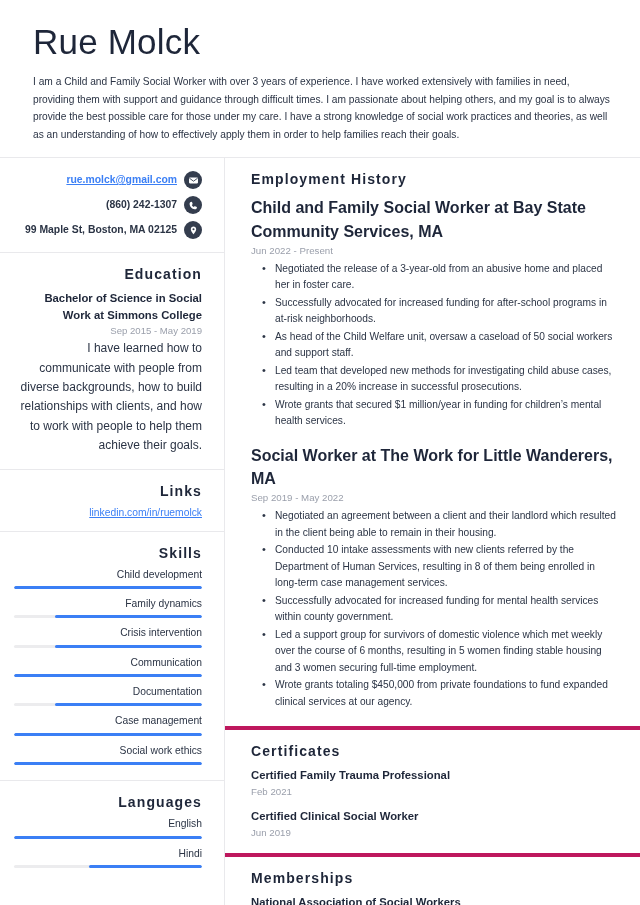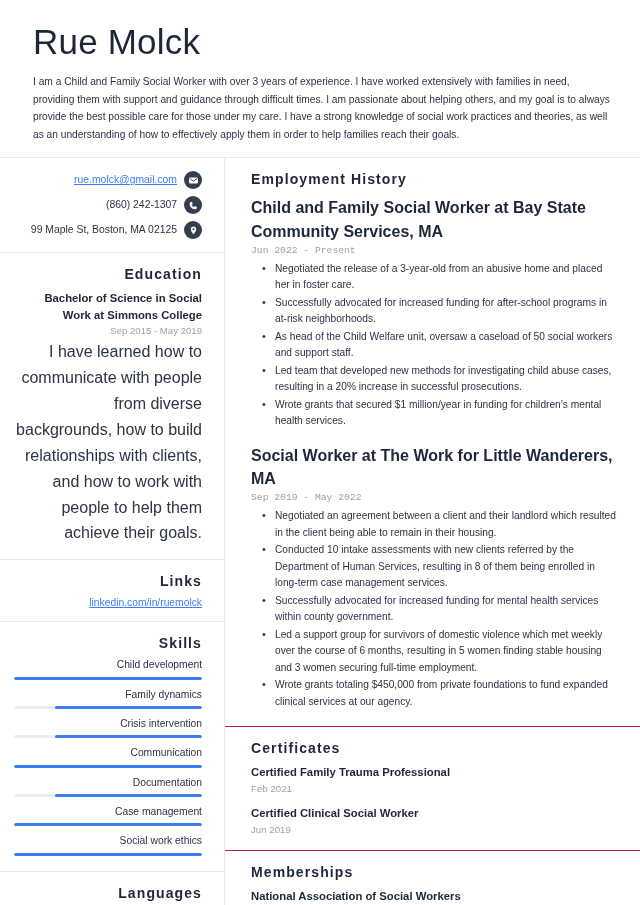--- a/index.html
+++ b/index.html
@@ -87,21 +87,21 @@
 
   .l-heading {
     font-size: 14px;
     font-weight: 700;
     letter-spacing: 1.1px;
     color: #1e2639;
     margin: 0 0 8px 0;
   }
 
   
-  .contact-list { display: block; }
+  .contact-list { display: block; font-weight: bold; }
   .contact-row {
     display: flex;
     align-items: center;
     justify-content: flex-end;
     margin-bottom: 7px;
   }
   .contact-row:last-child { margin-bottom: 0; }
   .contact-text {
     font-size: 10.4px;
     color: #2b3445;
@@ -131,21 +131,21 @@
     color: #1e2639;
     line-height: 1.45;
     margin: 0;
   }
   .edu-date {
     font-size: 9.6px;
     color: #9a9fab;
     margin: 2px 0 3px 0;
   }
   .edu-desc {
-    font-size: 16px;
+    font-size: 12px;
     color: #2b3445;
     line-height: 1.62;
     margin: 0;
   }
 
   .link-item {
     font-size: 10.3px;
     color: #3b7ff5;
     text-decoration: underline;
     display: block;
@@ -172,21 +172,21 @@
     position: absolute;
     top: 0;
     bottom: 0;
     background: #3b7ff5;
     border-radius: 2px;
   }
 
   
   .rsection {
     padding: 13px 22px 15px 26px;
-    border-bottom: 1px solid #be185d;
+    border-bottom: 4px solid #be185d;
     box-sizing: border-box;
   }
   .rsection.no-border { border-bottom: none; }
 
   .r-heading {
     font-size: 14px;
     font-weight: 700;
     letter-spacing: 1.1px;
     color: #1e2639;
     margin: 0 0 9px 0;
@@ -197,21 +197,20 @@
     font-size: 16px;
     font-weight: 700;
     color: #1e2639;
     line-height: 1.45;
     margin: 0;
   }
   .job-date {
     font-size: 9.7px;
     color: #9a9fab;
     margin: 2px 0 5px 0;
-    font-family: Liberation Mono, monospace;
   }
   ul.bullets {
     margin: 0;
     padding: 0 0 0 24px;
     list-style: none;
   }
   ul.bullets li {
     font-size: 10.2px;
     line-height: 1.62;
     color: #2b3445;
@@ -358,20 +357,34 @@
               <div class="bar-label">Social work ethics</div>
               <div class="bar-track">
                 <div class="bar-fill" style="left: 0%; width: 100%;"></div>
               </div>
             </div>
           </div>
       </div>
 
       <div class="lsection no-border">
         <h3 class="l-heading">Languages</h3>
+        <div id="languages-list">
+            <div class="bar-item">
+              <div class="bar-label">English</div>
+              <div class="bar-track">
+                <div class="bar-fill" style="left: 0%; width: 100%;"></div>
+              </div>
+            </div>
+            <div class="bar-item">
+              <div class="bar-label">Hindi</div>
+              <div class="bar-track">
+                <div class="bar-fill" style="left: 40%; width: 60%;"></div>
+              </div>
+            </div>
+          </div>
       </div>
 
     </div>
 
     <div class="col-right">
 
       <div class="rsection">
         <h3 class="r-heading">Employment History</h3>
         <div id="employment-list">
             <div class="job-block">

